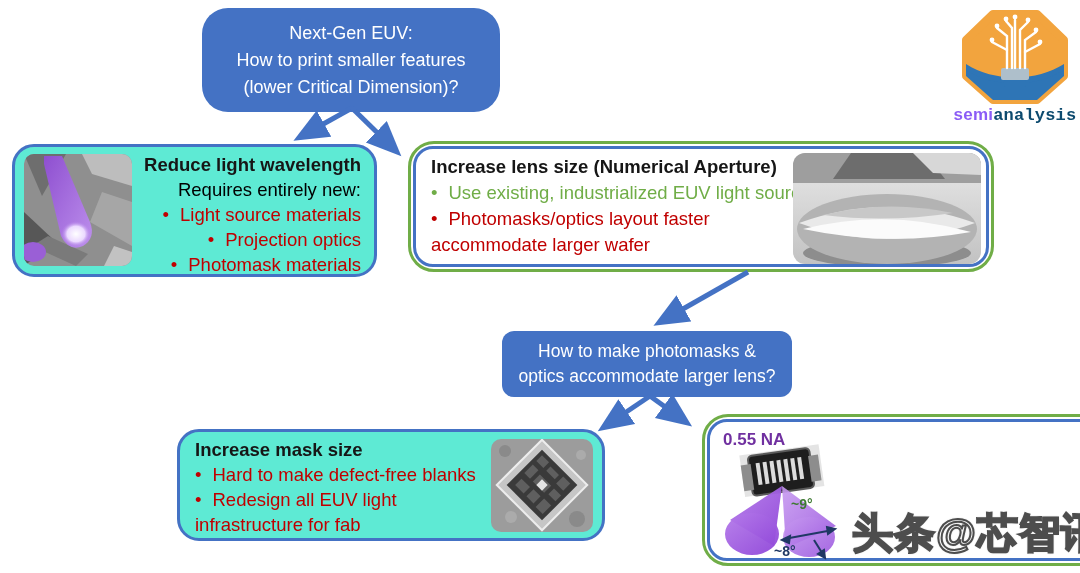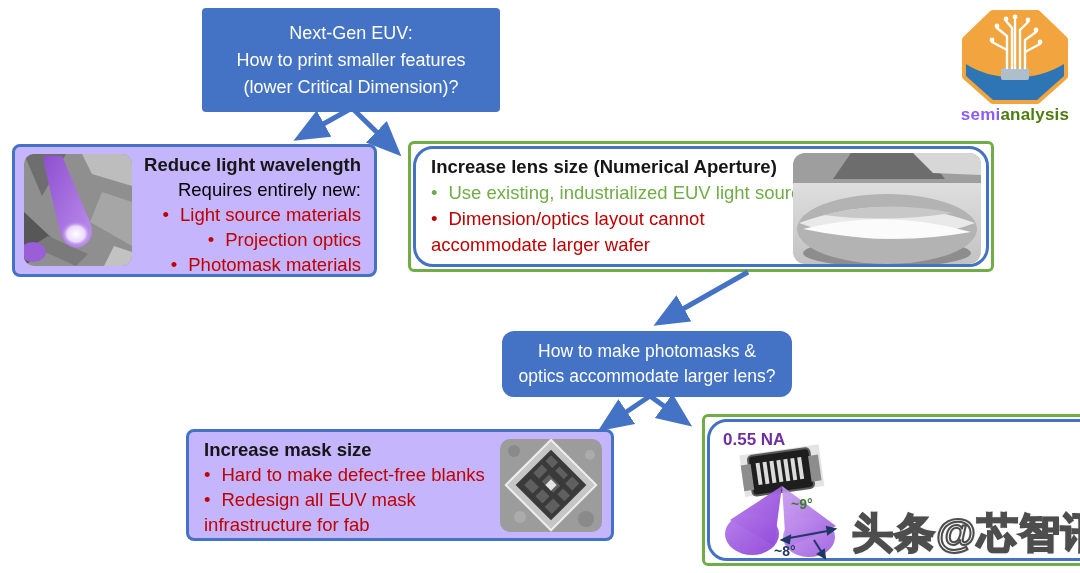--- a/index.html
+++ b/index.html
@@ -6,37 +6,37 @@
   body { background:#fff; }
   .canvas {
     position:relative; width:1080px; height:573px; background:#ffffff;
     font-family:"Liberation Sans", sans-serif; overflow:hidden;
   }
   
   .qbox {
     position:absolute; background:#4472C4; color:#fff; text-align:center;
     display:flex; flex-direction:column; justify-content:center; z-index:2;
   }
-  #top-box { left:202px; top:8px; width:298px; height:104px; border-radius:4px; font-size:18px; line-height:27px; }
+  #top-box { left:202px; top:8px; width:298px; height:104px; border-radius:26px; font-size:18px; line-height:27px; }
   #mid-box { left:502px; top:331px; width:290px; height:66px; border-radius:12px; font-size:17.5px; line-height:25px; }
 
   
   .bluebox {
-    position:absolute; background:#c4b5fd; border:3.5px solid #4472C4; border-radius:8px; z-index:2;
+    position:absolute; background:#5eead4; border:3.5px solid #4472C4; border-radius:22px; z-index:2;
   }
   .greenwrap {
-    position:absolute; background:#fff; border:3.5px solid #70AD47; border-radius:6px; padding:2px; z-index:2;
+    position:absolute; background:#fff; border:3.5px solid #70AD47; border-radius:26px; padding:2px; z-index:2;
   }
   .greenwrap .inner {
     position:relative; width:100%; height:100%;
     border:3px solid #4472C4; border-radius:20px; background:#fff;
   }
   #wavelength-box { left:12px; top:144px; width:365px; height:133px; }
   #lens-box   { left:408px; top:141px; width:586px; height:131px; }
-  #mask-box   { left:186px; top:429px; width:428px; height:112px; }
+  #mask-box   { left:177px; top:429px; width:428px; height:112px; }
   #field-box  { left:702px; top:414px; width:440px; height:152px; }
 
   .t-bold { font-weight:bold; color:#161616; }
   .red    { color:#C00000; }
   .greent { color:#70AD47; }
   .line   { white-space:nowrap; }
   .dot    { display:inline-block; margin-right:11px; }
 
   
   #wavelength-text { position:absolute; right:13px; top:5px; text-align:right; font-size:18.5px; line-height:25px; }
@@ -54,21 +54,21 @@
   #field-text { position:absolute; right:12px; top:6px; text-align:right; font-size:18.5px; line-height:24px; }
   #na-label   { position:absolute; left:13px; top:8px; color:#7030A0; font-weight:bold; font-size:17px; z-index:3;}
   #field-img  { position:absolute; left:4px; top:22px; width:150px; height:122px; }
   .angle-top    { position:absolute; left:81px; top:74px; color:#3E7A32; font-weight:bold; font-size:14px; z-index:3;}
   .angle-bottom { position:absolute; left:64px; top:121px; color:#203864; font-weight:bold; font-size:14px; z-index:3;}
 
   
   #logo { position:absolute; left:952px; top:6px; width:126px; height:122px; z-index:2; }
   .logo-word { position:absolute; left:0; top:99px; width:126px; text-align:center; font-size:17px; font-weight:bold; letter-spacing:0.2px; }
   .logo-word .semi { color:#8b5cf6; }
-  .logo-word .analysis { color:#4d7c0f; }
+  .logo-word .analysis { color:#0c4a6e;font-family:Liberation Mono, monospace; }
 
   
   #arrows { position:absolute; left:0; top:0; width:1080px; height:573px; z-index:4; pointer-events:none; }
 
   
   #watermark {
     position:absolute; left:852px; top:506px; z-index:9;
     font-size:41px; font-weight:bold; letter-spacing:1px;
     color:rgba(255,255,255,0.93);
     -webkit-text-stroke:2px #4d4d4d;
@@ -151,21 +151,21 @@
       <div class="line red"><span class="dot">•</span><span>Projection optics</span></div>
       <div class="line red"><span class="dot">•</span><span>Photomask materials</span></div>
     </div>
   </div>
 
   <div class="greenwrap" id="lens-box">
     <div class="inner">
       <div id="lens-text">
         <div class="t-bold line">Increase lens size (Numerical Aperture)</div>
         <div class="line greent"><span class="dot">•</span><span>Use existing, industrialized EUV light source</span></div>
-        <div class="line red"><span class="dot">•</span><span>Dimension/optics layout cannot</span></div>
+        <div class="line red"><span class="dot">•</span><span>Photomasks/optics layout faster</span></div>
         <div class="line red">accommodate larger wafer</div>
       </div>
       <div id="lens-img">
         <svg width="188" height="111" viewBox="0 0 188 111">
           <defs>
             <linearGradient id="mbg" x1="0" y1="0" x2="0" y2="1">
               <stop offset="0" stop-color="#e9e9e9"></stop>
                 <stop offset="1" stop-color="#c2c2c2"></stop>
             </linearGradient>
           </defs>
@@ -185,21 +185,21 @@
 
   <div class="qbox" id="mid-box">
     <div>How to make photomasks &amp;</div>
     <div>optics accommodate larger lens?</div>
   </div>
 
   <div class="bluebox" id="mask-box">
     <div id="mask-text">
       <div class="t-bold line">Increase mask size</div>
       <div class="line red"><span class="dot">•</span><span>Hard to make defect-free blanks</span></div>
-      <div class="line red"><span class="dot">•</span><span>Redesign all EUV mask</span></div>
+      <div class="line red"><span class="dot">•</span><span>Redesign all EUV light</span></div>
       <div class="line red">infrastructure for fab</div>
     </div>
     <div id="mask-img">
       <svg width="102" height="93" viewBox="0 0 102 93">
         <rect width="102" height="93" fill="#9c9c9c"></rect>
         <circle cx="14" cy="12" r="6" fill="#8a8a8a"></circle>
           <circle cx="86" cy="80" r="8" fill="#8a8a8a"></circle>
         <circle cx="90" cy="16" r="5" fill="#ababab"></circle>
           <circle cx="20" cy="78" r="6" fill="#ababab"></circle>
         <g transform="rotate(45 51 46)">

